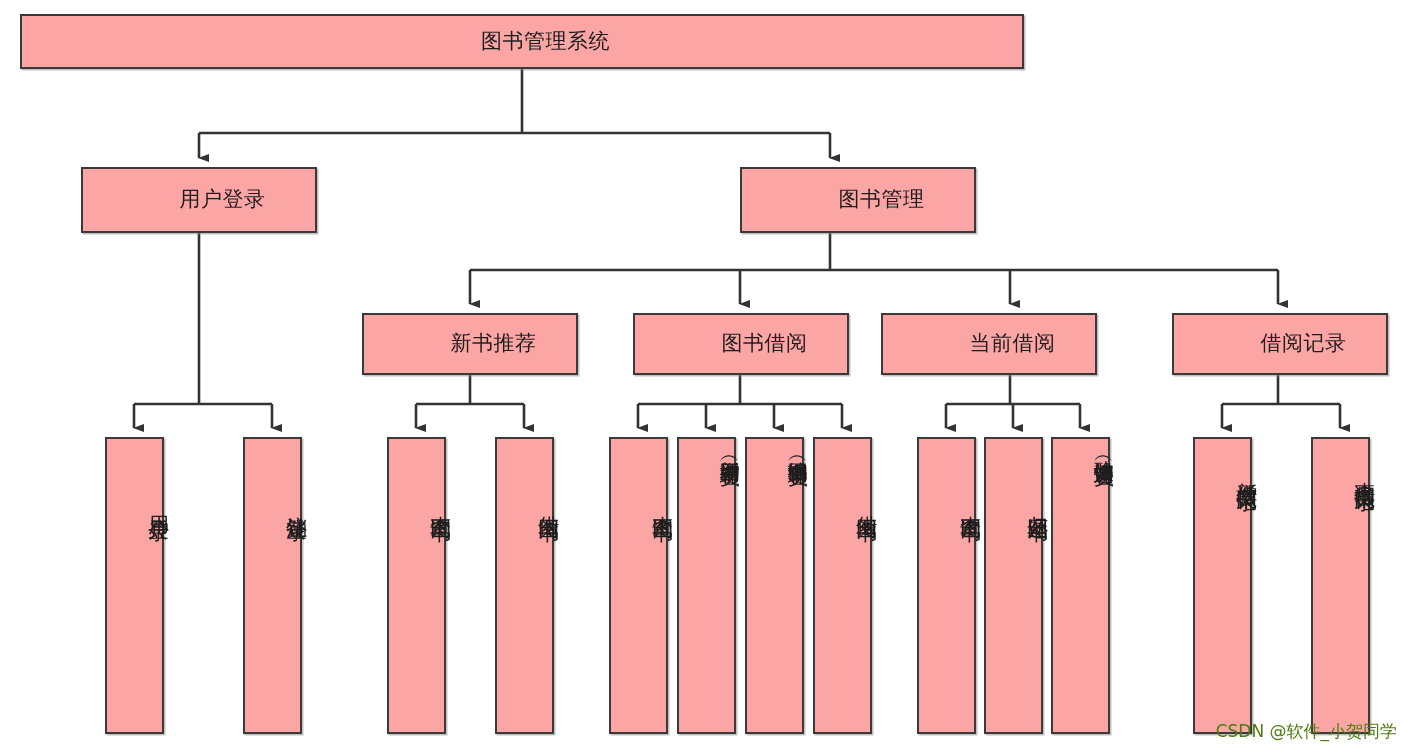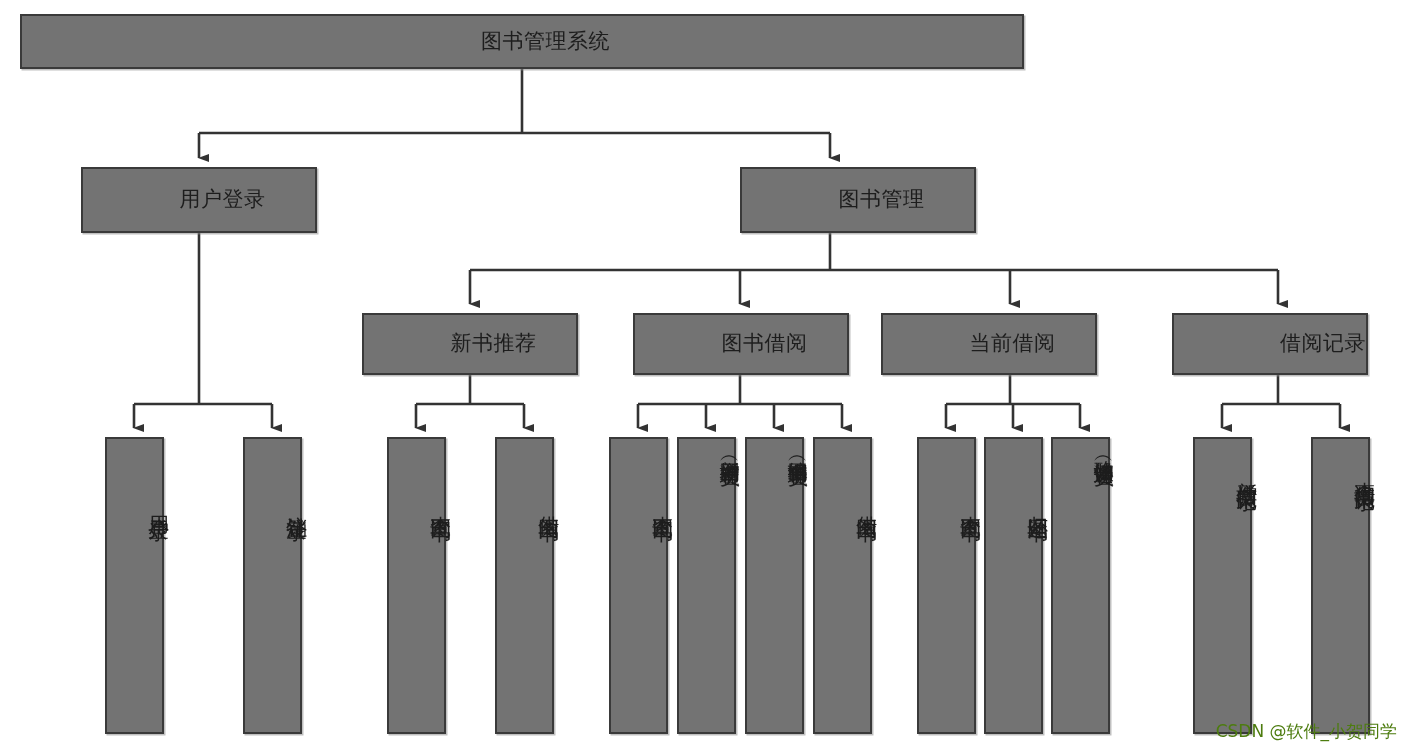--- a/index.html
+++ b/index.html
@@ -22,21 +22,21 @@
   svg#tree-svg {
     position: absolute;
     left: 0;
     top: 0;
     width: 1405px;
     height: 747px;
   }
   .node-box {
     position: absolute;
     box-sizing: border-box;
-    background: #737373;
+    background: #fca5a5;
     border: 2.5px solid #3a3a3a;
     display: flex;
     align-items: center;
     justify-content: center;
     box-shadow: 1.5px 1.5px 0 rgba(140,140,140,0.55);
     padding-left: 47px;
   }
   .node-label-h {
     font-size: 21px;
     color: #1d1d1d;
@@ -157,21 +157,21 @@
 
   <div class="node-box" style="left:362px; top:313px; width:216px; height:62px;">
     <span class="node-label-h">新书推荐</span>
   </div>
   <div class="node-box" style="left:633px; top:313px; width:216px; height:62px;text-align:center;">
     <span class="node-label-h">图书借阅</span>
   </div>
   <div class="node-box" style="left:881px; top:313px; width:216px; height:62px;">
     <span class="node-label-h">当前借阅</span>
   </div>
-  <div class="node-box" style="left:1172px; top:313px; width:196px; height:62px;justify-content:flex-end;">
+  <div class="node-box" style="left:1172px; top:313px; width:216px; height:62px;">
     <span class="node-label-h">借阅记录</span>
   </div>
 
   <div class="node-box leaf" style="left:105px; top:437px; width:59px; height:297px; padding-top:60px;">
     <span class="node-label-v">用户登录</span>
   </div>
   <div class="node-box leaf" style="left:243px; top:437px; width:59px; height:297px; padding-top:60px;">
     <span class="node-label-v">注销登录</span>
   </div>
 

